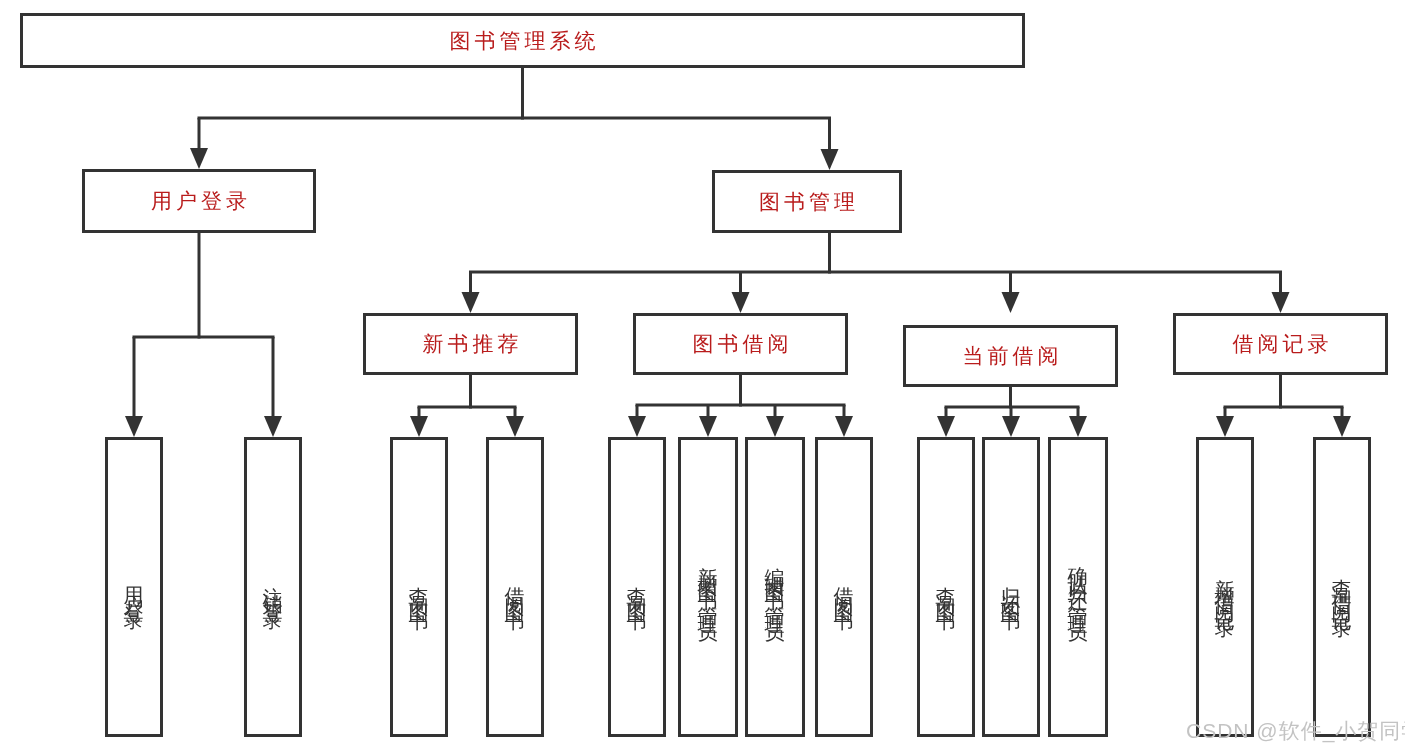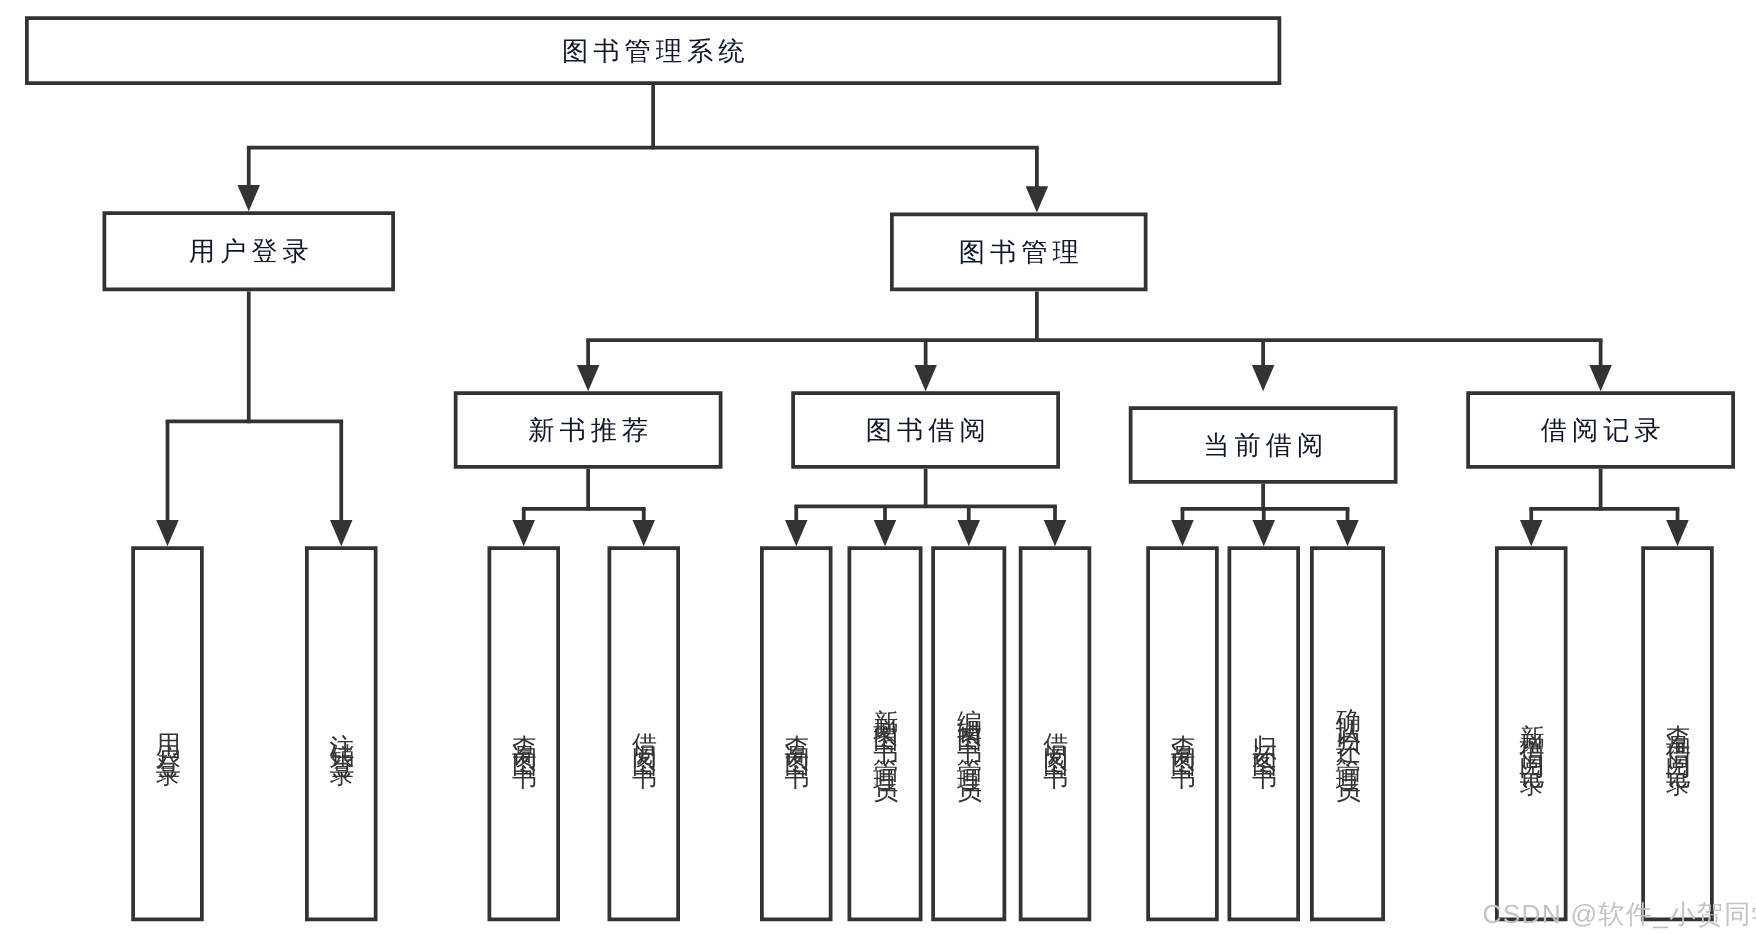--- a/index.html
+++ b/index.html
@@ -24,41 +24,41 @@
     background: #ffffff;
     display: flex;
     align-items: center;
     justify-content: center;
     z-index: 2;
   }
   .hlabel {
     font-size: 21px;
     letter-spacing: 4px;
     text-indent: 4px;
-    color: #0f172a;
+    color: #b91c1c;
     white-space: nowrap;
   }
   .leaf {
     top: 437px;
     width: 58px;
     height: 300px;
   }
   .leaf.wide { width: 60px; }
   .vtext {
     writing-mode: vertical-rl;
     text-orientation: mixed;
     font-size: 20px;
     letter-spacing: 8px;
     line-height: 1.1;
     color: #333333;
     white-space: nowrap;
   }
   #root-box   { left: 20px;  top: 13px;  width: 1005px; height: 55px; }
   #l2-user    { left: 82px;  top: 169px; width: 234px;  height: 64px; }
-  #l2-book    { left: 712px; top: 170px; width: 206px;  height: 63px; }
+  #l2-book    { left: 712px; top: 170px; width: 190px;  height: 63px; }
   .l3 { top: 313px; width: 215px; height: 62px; }
   #l3-recommend { left: 363px; }
   #l3-borrow    { left: 633px; }
   #l3-current   { left: 903px; margin-top: 12px; }
   #l3-records   { left: 1173px; }
   #leaf-1  { left: 105px; }
   #leaf-2  { left: 244px; }
   #leaf-3  { left: 390px; }
   #leaf-4  { left: 486px; }
   #leaf-5  { left: 608px; }

